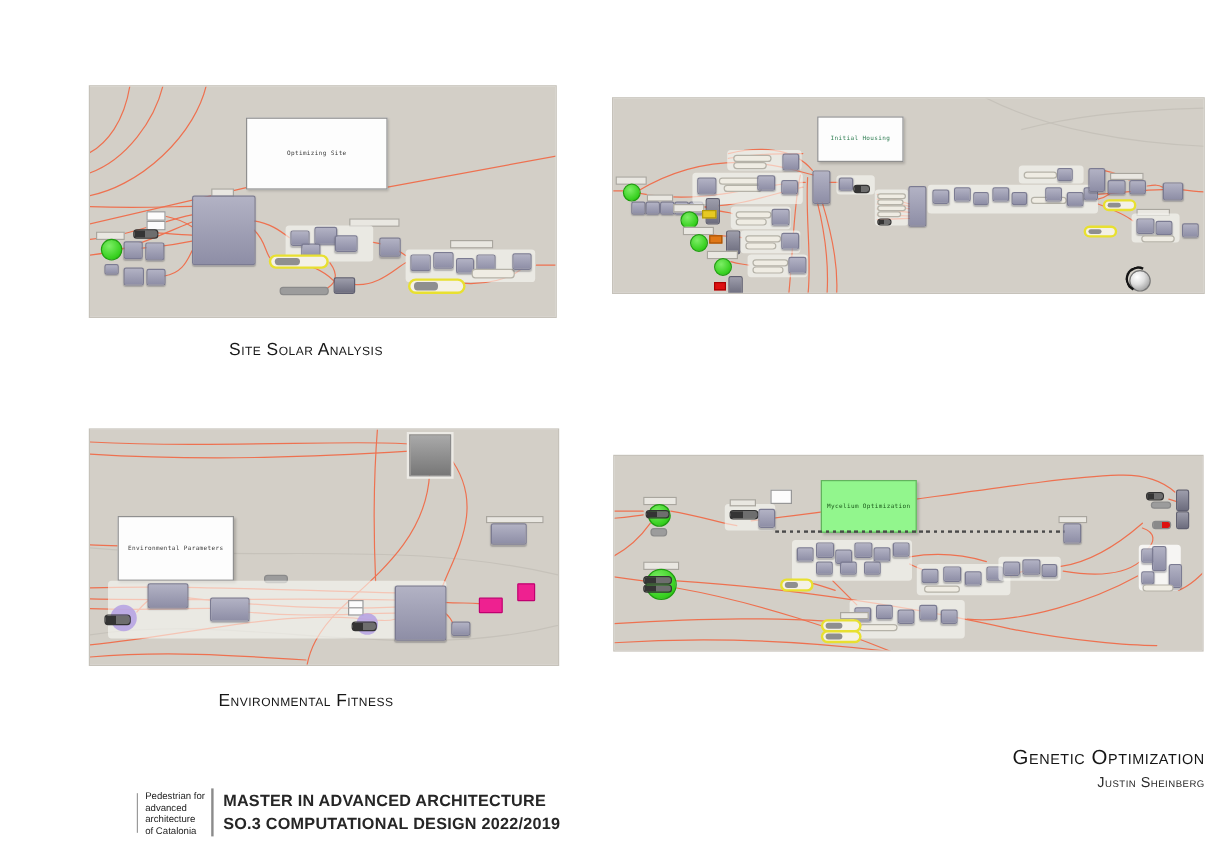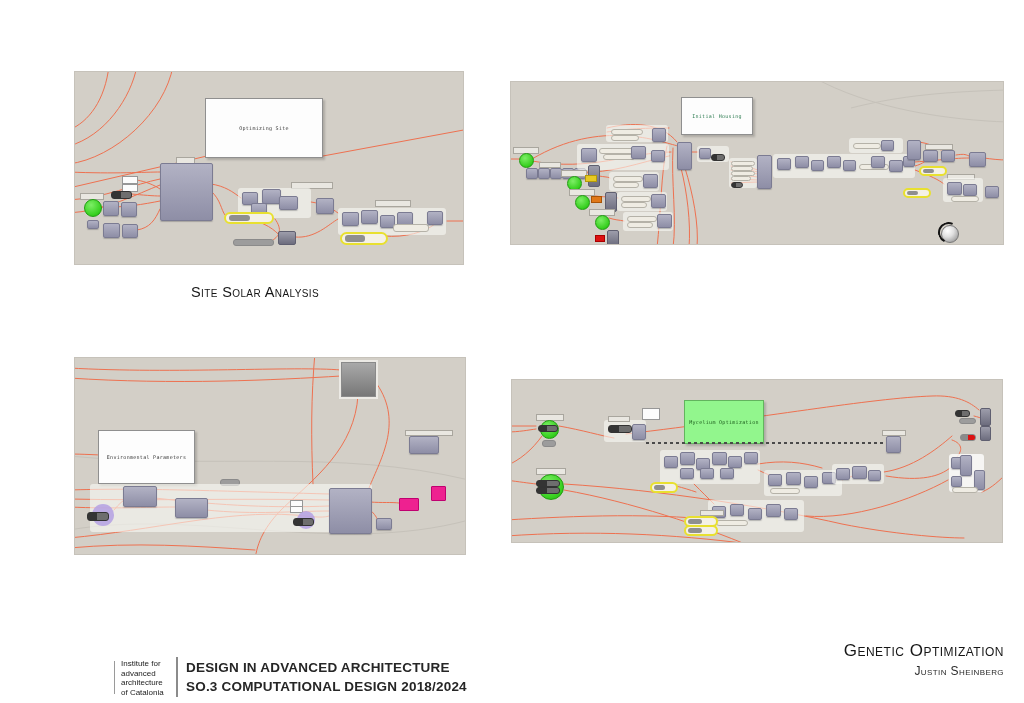--- a/index.html
+++ b/index.html
@@ -294,20 +294,21 @@
       <div class="n" style="left:239px;top:4px;width:41px;height:44px"></div>
     </div>
     <div class="cpu" style="left:17px;top:146px;width:22px;height:22px"></div>
     <div class="caps" style="left:12px;top:154px;width:20px;height:7px"></div>
     <div class="cpu" style="left:222px;top:153px;width:18px;height:18px"></div>
     <div class="caps" style="left:218px;top:160px;width:19px;height:6px"></div>
     <div class="n" style="left:301px;top:160px;width:14px;height:10px"></div>
     <div class="npk" style="left:356px;top:128px;width:13px;height:13px"></div>
     <div class="npk" style="left:324px;top:140px;width:18px;height:11px"></div>
   </div>
+  <div class="cap" style="left:75px;top:576px;width:360px">Environmental Fitness</div>
 
   <div class="cv" style="left:512px;top:380px;width:490px;height:162px">
     <svg width="490" height="162" viewBox="0 0 490 162">
       <g stroke="#ee7150" fill="none" stroke-width="1" stroke-linecap="round">
         <path d="M-6,46 L24,46"></path>
           <path d="M-6,52 C8,52 16,50 24,49"></path>
         <path d="M47,46 C70,50 90,56 102,58"></path>
           <path d="M30,56 C20,70 8,80 -6,86"></path>
         <path d="M-6,100 C8,102 16,103 24,104"></path>
         <path d="M52,104 C150,110 260,128 330,144 C380,154 430,158 452,158"></path>
@@ -398,28 +399,28 @@
       <div class="n" style="left:2px;top:3px;width:9px;height:10px"></div>
       <div class="n" style="left:11px;top:1px;width:10px;height:19px"></div>
       <div class="n" style="left:2px;top:22px;width:9px;height:9px"></div>
       <div class="n" style="left:25px;top:16px;width:9px;height:18px"></div>
       <div class="capw" style="left:3px;top:33px;width:24px;height:4px"></div>
     </div>
   </div>
 
   <div class="vd" style="left:114px;top:661px;height:33px"></div>
   <div class="inst" style="left:121px;top:659px">
-    <div>Institute for</div>
+    <div>Pedestrian for</div>
     <div>advanced</div>
     <div>architecture</div>
     <div>of Catalonia</div>
   </div>
   <div class="vd2" style="left:176px;top:657px;height:40px"></div>
   <div class="prog" style="left:186px;top:659px">
-    <div>DESIGN IN ADVANCED ARCHITECTURE</div>
-    <div>SO.3 COMPUTATIONAL DESIGN 2018/2024</div>
-  </div>
-  <div class="crd" style="right:20px;top:641px">
+    <div>MASTER IN ADVANCED ARCHITECTURE</div>
+    <div>SO.3 COMPUTATIONAL DESIGN 2022/2019</div>
+  </div>
+  <div class="crd" style="right:20px;top:622px">
     <div class="crd-t">Genetic Optimization</div>
     <div class="crd-a">Justin Sheinberg</div>
   </div>
 
 </div>
 
 </body></html>

